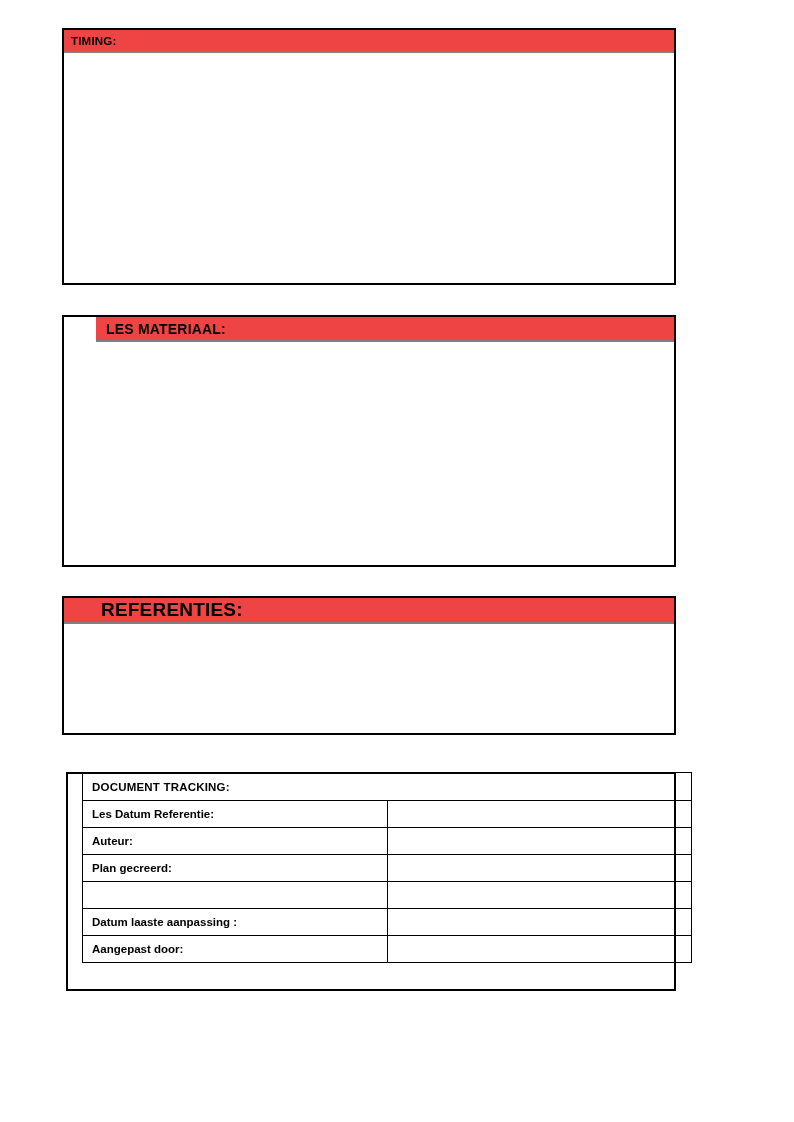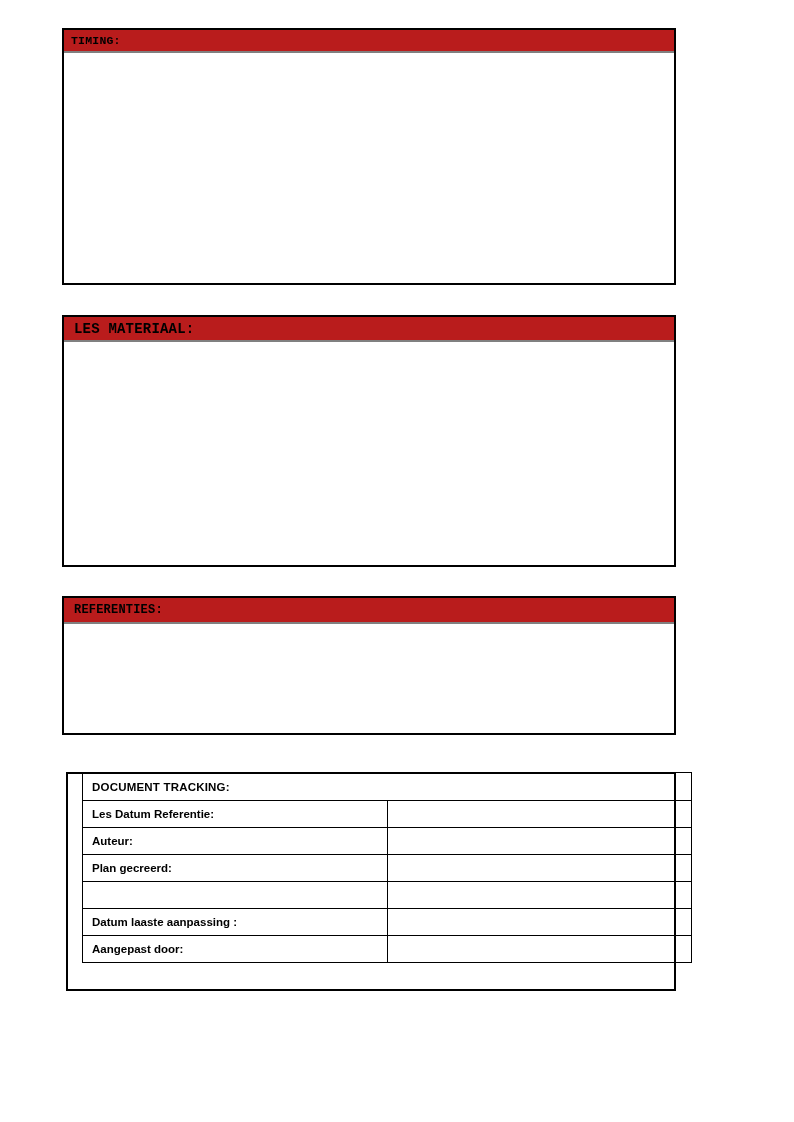--- a/index.html
+++ b/index.html
@@ -27,51 +27,50 @@
   
   .section-box {
     position: absolute;
     box-sizing: border-box;
     border: 2px solid #000000;
     background: #ffffff;
   }
   .section-head {
     box-sizing: border-box;
     border-bottom: 2px solid #808080;
-    background: #b91c1c;
+    background: #ef4444;
     display: flex;
     align-items: center;
-    font-family: Liberation Mono, monospace;
   }
   .section-head-title {
     font-weight: bold;
     letter-spacing: 0.2px;
     white-space: nowrap;
     overflow: hidden;
   }
   .section-body {
     background: #ffffff;
   }
 
   
   #box-timing            { left: 62px;  top: 28px;  width: 614px; height: 257px; }
   #box-timing .section-head       { height: 23px; padding: 0 0 0 7px; }
   #box-timing .section-head-title { font-size: 11.5px; }
   #box-timing .section-body       { height: 230px; }
 
   
-  #box-materiaal         { left: 62px;  top: 315px; width: 614px; height: 252px; }
+  #box-materiaal         { left: 62px;  top: 315px; width: 614px; height: 252px; padding-left: 32px; }
   #box-materiaal .section-head       { height: 25px; padding: 0 0 0 10px; }
   #box-materiaal .section-head-title { font-size: 14px; }
   #box-materiaal .section-body       { height: 223px; }
 
   
   #box-referenties       { left: 62px;  top: 596px; width: 614px; height: 139px; }
   #box-referenties .section-head       { height: 26px; padding: 0 0 0 10px; }
-  #box-referenties .section-head-title { font-size: 12px; }
+  #box-referenties .section-head-title { font-size: 19px; margin-left: 27px; }
   #box-referenties .section-body       { height: 109px; }
 
   
   #tracking-table {
     position: absolute;
     left: 82px;
     top: 772px;
     width: 610px;
     border-collapse: collapse;
     background: #ffffff;

